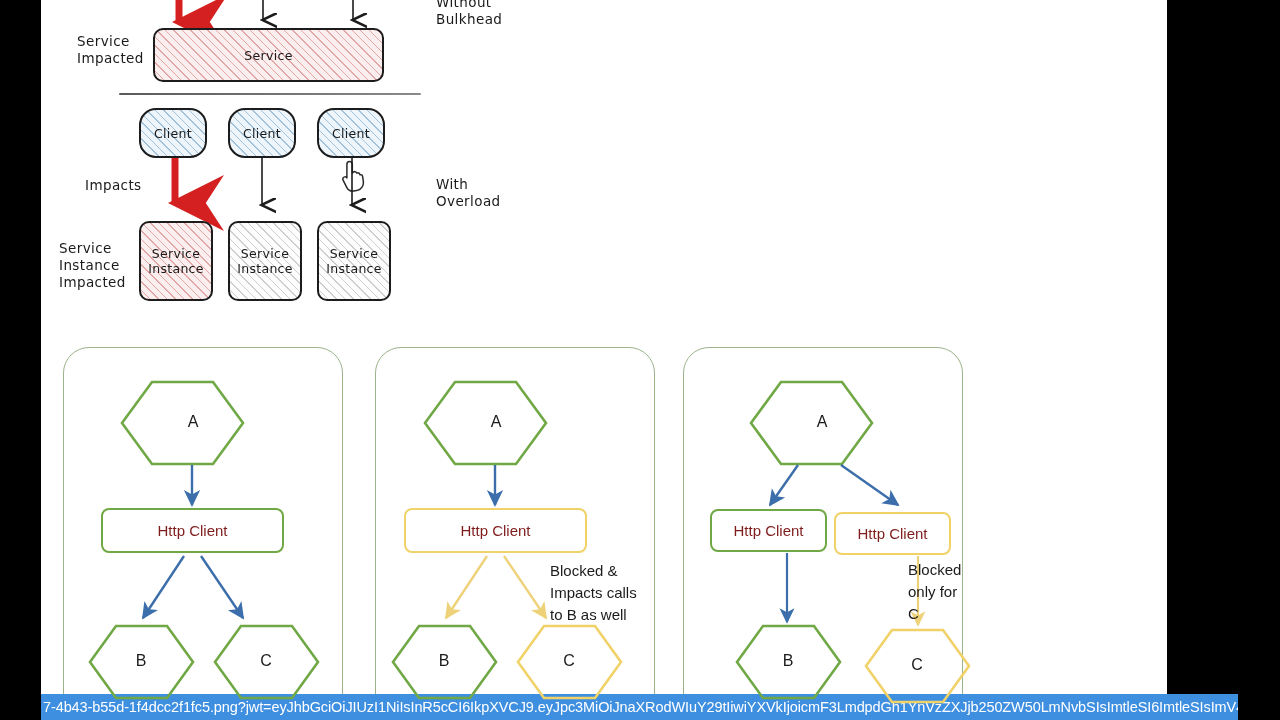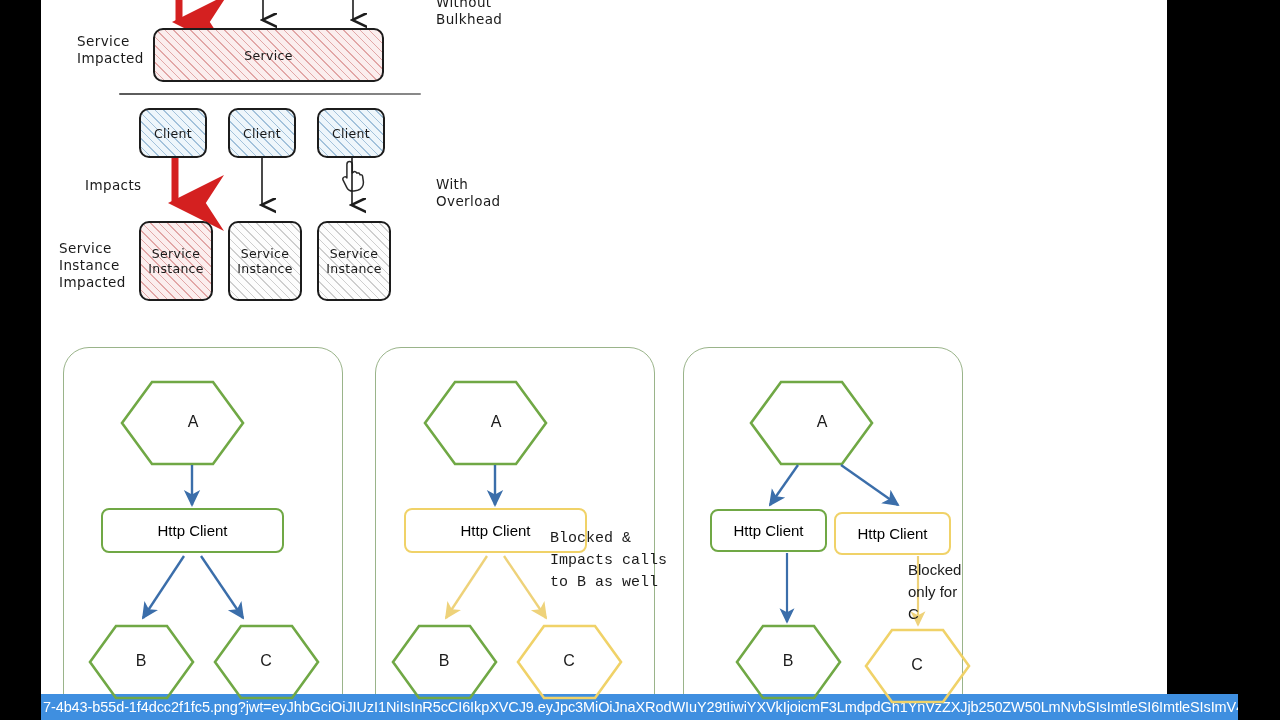--- a/index.html
+++ b/index.html
@@ -40,20 +40,21 @@
     background-color:#fbeeee;
     background-image:repeating-linear-gradient(45deg,
       rgba(196,80,80,.45) 0px, rgba(196,80,80,.45) 1px,
       rgba(255,255,255,0) 1px, rgba(255,255,255,0) 6px);
   }
   .hatch-blue {
     background-color:#eef6fb;
     background-image:repeating-linear-gradient(45deg,
       rgba(70,130,180,.45) 0px, rgba(70,130,180,.45) 1px,
       rgba(255,255,255,0) 1px, rgba(255,255,255,0) 6px);
+    border-radius:17px;
   }
   .divider-line {
     position:absolute;
     height:2px;
     background:linear-gradient(to right,#5a5a5a,#8a8a8a);
     border-radius:2px;
   }
 
   
   .panel {
@@ -62,21 +63,21 @@
     border-radius:26px;
     background:#fff;
   }
   .vec-box {
     position:absolute;
     border:2.5px solid #70a845;
     border-radius:8px;
     background:#fff;
     display:flex; align-items:center; justify-content:center;
     font-size:15px;
-    color:#000000;
+    color:#7f1d1d;
     font-family:"Liberation Sans", sans-serif;
     text-align:center;
   }
   .vec-box.yellow { border-color:#f0d268; }
   .vec-note {
     position:absolute;
     font-size:15px;
     line-height:22px;
     color:#1b1b1b;
     font-family:"Liberation Sans", sans-serif;
@@ -296,21 +297,21 @@
       <div class="vec-box" style="left:669px; top:509px; width:117px; height:43px;">
         <span>Http Client</span>
       </div>
 
       <div class="vec-box yellow" style="left:793px; top:512px; width:117px; height:43px;">
         <span>Http Client</span>
       </div>
 
       <div class="panel" style="left:334px; top:347px; width:280px; height:400px;"></div>
 
-      <div class="vec-note" style="left:509px; top:528px; width:140px;font-family:Liberation Mono, monospace;">Blocked &amp;
+      <div class="vec-note" style="left:509px; top:560px; width:140px;">Blocked &amp;
 Impacts calls
 to B as well</div>
 
       <div class="panel" style="left:642px; top:347px; width:280px; height:400px;"></div>
 
       <div class="vec-note" style="left:843px; top:559px; width:96px;margin-left:24px;">Blocked
 only for
 C</div>
     </div>
 

